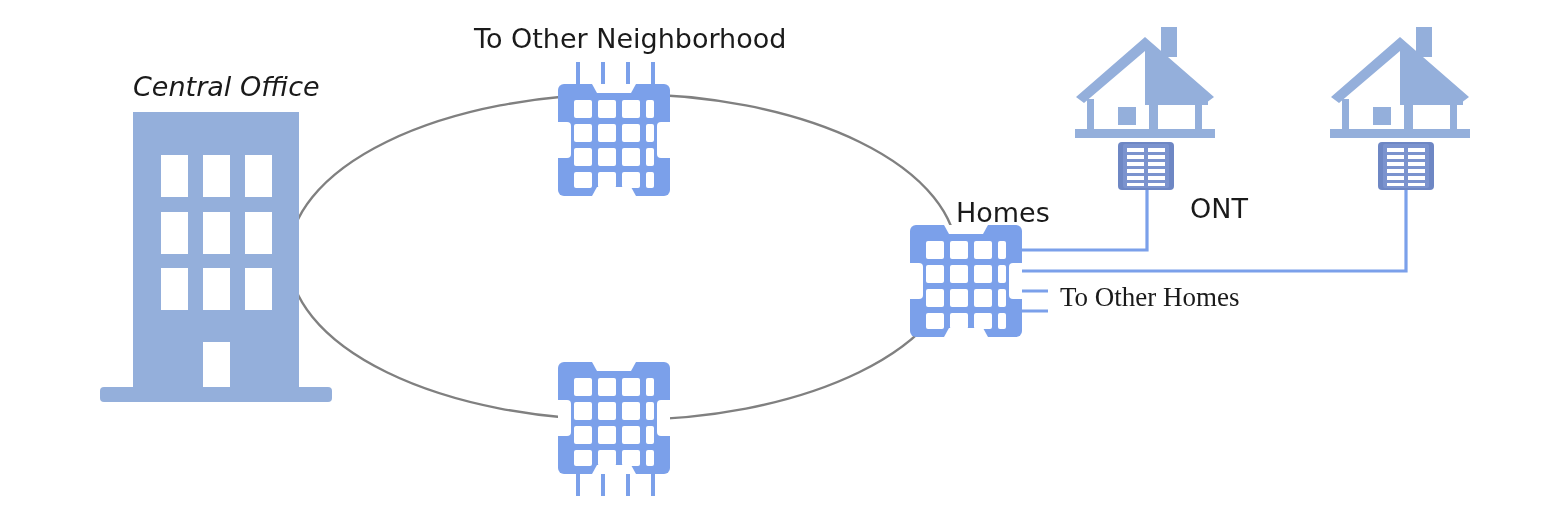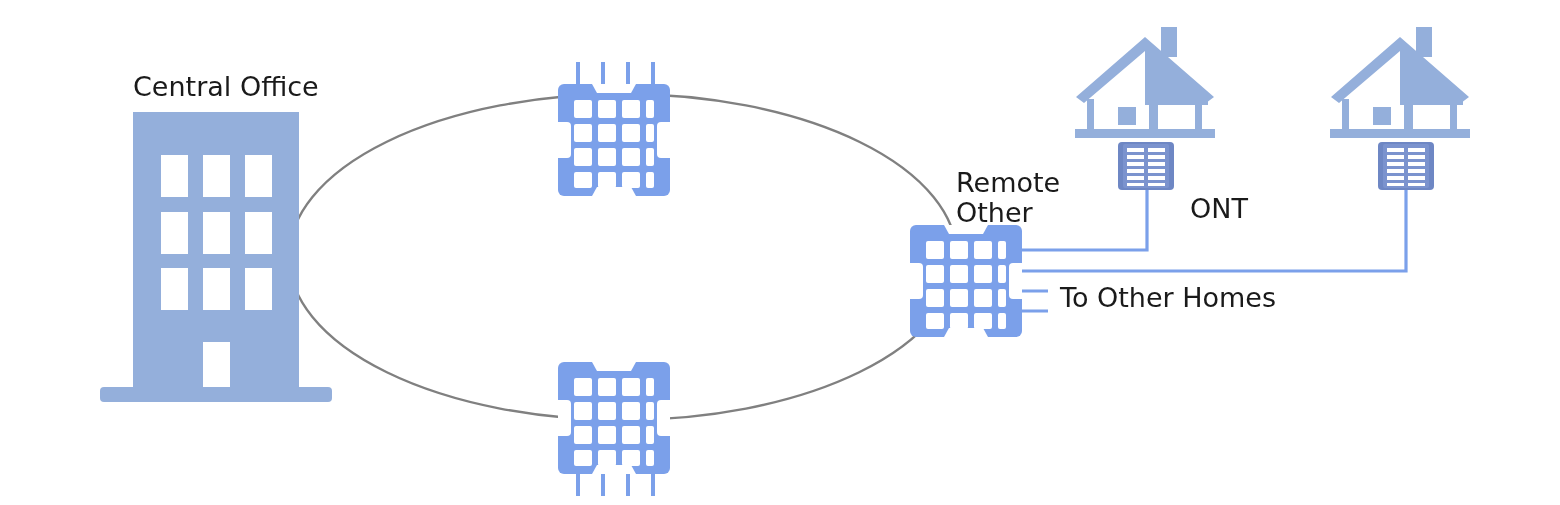--- a/index.html
+++ b/index.html
@@ -169,24 +169,24 @@
     </g>
 
     <g>
       <use href="#ont-icon" x="1118" y="142"></use>
     </g>
     <g>
       <use href="#ont-icon" x="1378" y="142"></use>
     </g>
   </svg>
 
-  <div class="lbl" style="left:133px; top:70px;">Central Office</div>
+  <div class="lbl" style="left:133px; top:70px;font-style:italic;">Central Office</div>
+
+  <div class="lbl" style="left:474px; top:22px;">To Other Neighborhood</div>
 
 
-
-  <div class="lbl" style="left:956px; top:166px;">Remote</div>
-  <div class="lbl" style="left:956px; top:196px;">Other</div>
+  <div class="lbl" style="left:956px; top:196px;">Homes</div>
 
   <div class="lbl" style="left:1190px; top:154px;margin-top:38px;">ONT</div>
 
-  <div class="lbl" style="left:1060px; top:281px;">To Other Homes</div>
+  <div class="lbl" style="left:1060px; top:281px;font-family:Liberation Serif, serif;">To Other Homes</div>
 
 </div>
 
 </body></html>

